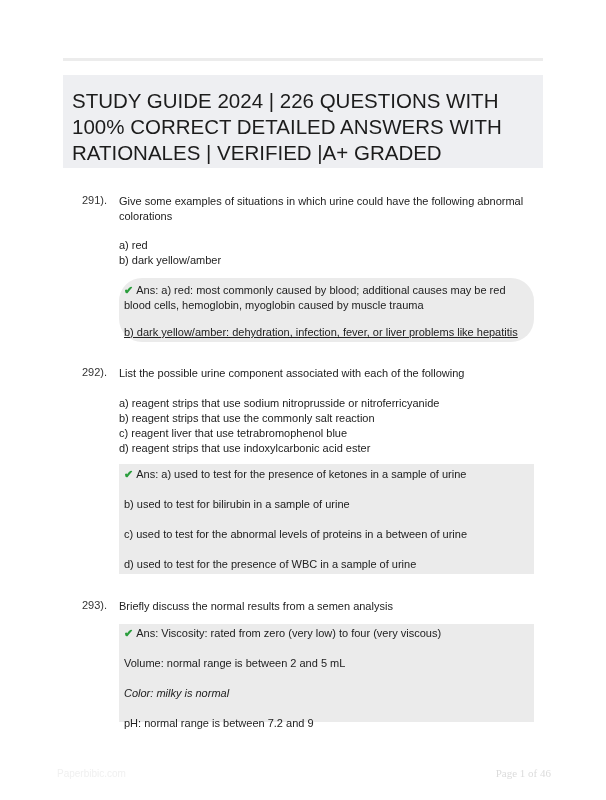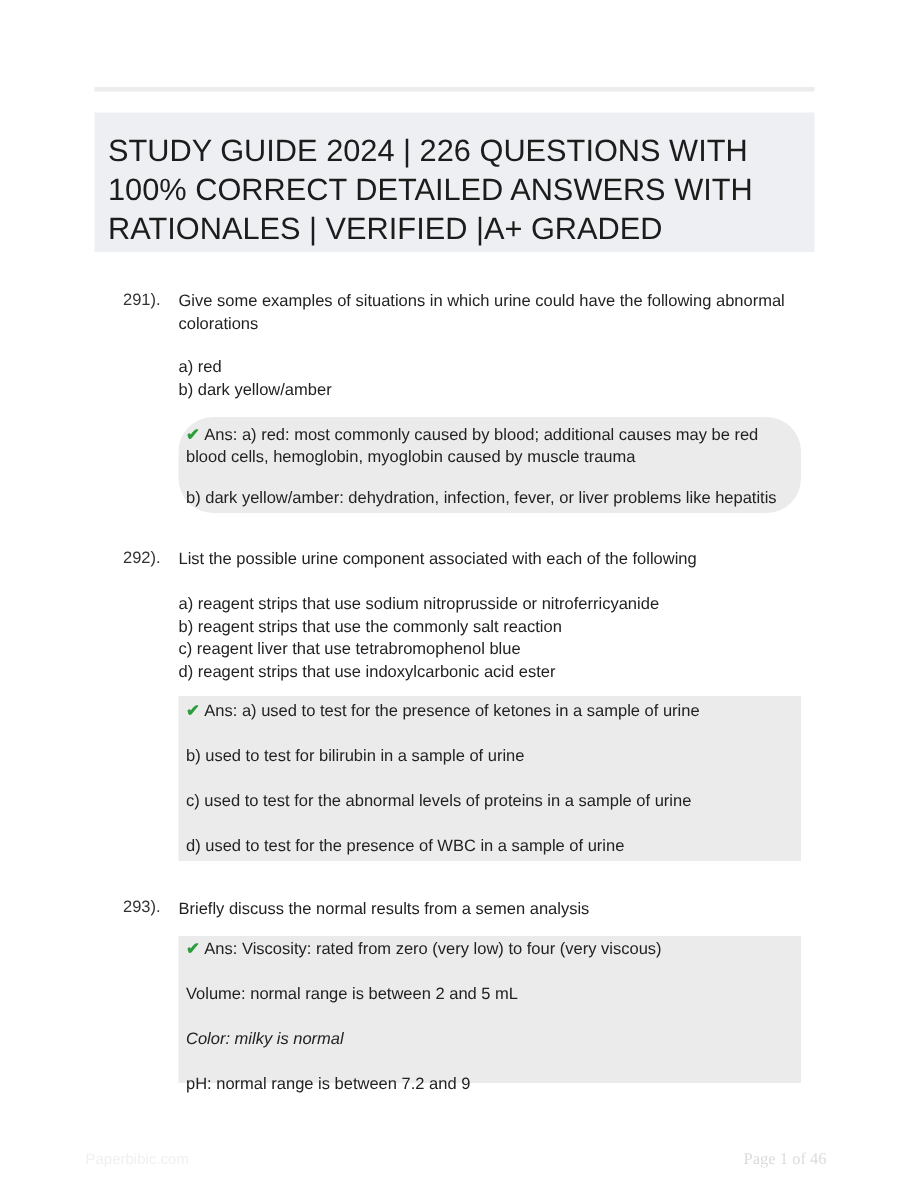--- a/index.html
+++ b/index.html
@@ -29,37 +29,37 @@
 
 <div class="q" style="top:194px;">
   <div class="q-num">291).</div>
   <div class="q-text">Give some examples of situations in which urine could have the following abnormal colorations</div>
   <div class="opts" style="top:44px;">
     <div>a) red</div>
     <div>b) dark yellow/amber</div>
   </div>
   <div class="ans-box" style="top:84px; height:64px;border-radius:23px;">
     <div class="ans-line" style="top:5px;"><span class="check">✔</span><span>Ans: a) red: most commonly caused by blood; additional causes may be red blood cells, hemoglobin, myoglobin caused by muscle trauma</span></div>
-    <div class="ans-line" style="top:47px;">b) dark yellow/amber: dehydration, infection, fever, or liver problems like hepatitis</div>
+    <div class="ans-line" style="top:47px;text-decoration:underline;">b) dark yellow/amber: dehydration, infection, fever, or liver problems like hepatitis</div>
   </div>
 </div>
 
 <div class="q" style="top:366px;">
   <div class="q-num">292).</div>
   <div class="q-text">List the possible urine component associated with each of the following</div>
   <div class="opts" style="top:30px;">
     <div>a) reagent strips that use sodium nitroprusside or nitroferricyanide</div>
     <div>b) reagent strips that use the commonly salt reaction</div>
     <div>c) reagent liver that use tetrabromophenol blue</div>
     <div>d) reagent strips that use indoxylcarbonic acid ester</div>
   </div>
   <div class="ans-box" style="top:98px; height:110px;">
     <div class="ans-line" style="top:3px;"><span class="check">✔</span><span>Ans: a) used to test for the presence of ketones in a sample of urine</span></div>
     <div class="ans-line" style="top:33px;">b) used to test for bilirubin in a sample of urine</div>
-    <div class="ans-line" style="top:63px;">c) used to test for the abnormal levels of proteins in a sample of urine</div>
+    <div class="ans-line" style="top:63px;">c) used to test for the abnormal levels of proteins in a between of urine</div>
     <div class="ans-line" style="top:93px;">d) used to test for the presence of WBC in a sample of urine</div>
   </div>
 </div>
 
 <div class="q" style="top:599px;">
   <div class="q-num">293).</div>
   <div class="q-text">Briefly discuss the normal results from a semen analysis</div>
   <div class="ans-box" style="top:25px; height:98px;">
     <div class="ans-line" style="top:2px;"><span class="check">✔</span><span>Ans: Viscosity: rated from zero (very low) to four (very viscous)</span></div>
     <div class="ans-line" style="top:32px;">Volume: normal range is between 2 and 5 mL</div>

